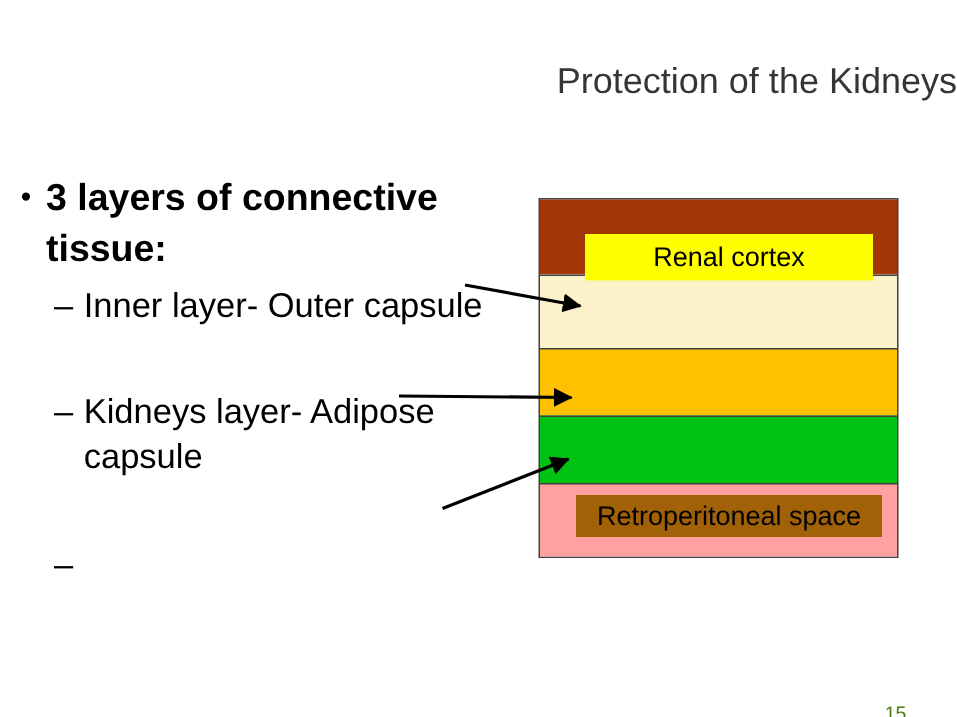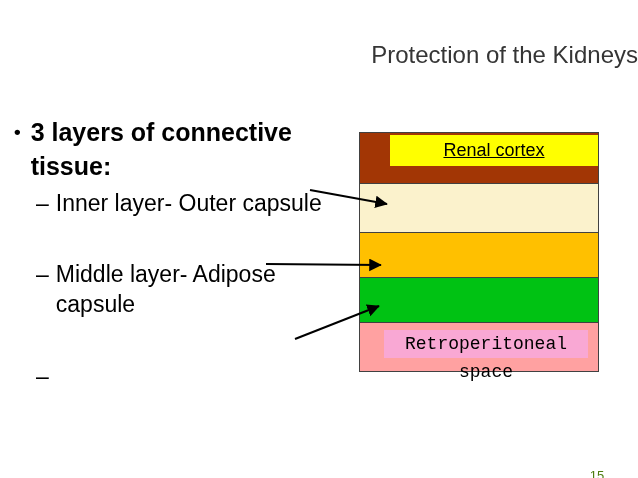--- a/index.html
+++ b/index.html
@@ -30,21 +30,21 @@
   .layer { width:100%; box-sizing:border-box; }
   .layer + .layer { border-top:1px solid #414141; }
   #layer-1 { height:50px; }
   #layer-2 { height:49px; }
   #layer-3 { height:45px; }
   #layer-4 { height:45px; }
   #layer-5 { flex:1; }
   .diag-label {
     position:absolute; text-align:center; color:#000; font-size:18px;
   }
-  #label-cortex { left:30px; top:2px; width:208px; height:31px; line-height:31px;text-decoration:underline; }
+  #label-cortex { left:30px; top:23px; width:192px; height:31px; line-height:31px; }
   #label-retro  { left:24px; top:197px; width:204px; height:28px; line-height:28px; }
   #arrows { position:absolute; left:0; top:0; pointer-events:none; }
   #page-number {
     position:absolute; left:582px; top:468px; width:30px; text-align:center;
     font-size:13px; color:#4d7c0f;
   }
 </style>
 </head>
 <body>
 
@@ -58,37 +58,37 @@
 tissue:</span>
   </div>
 
   <div id="sub-1" class="bullet-row sub-row">
     <span class="marker">–</span>
     <span class="pre">Inner layer- Outer capsule</span>
   </div>
 
   <div id="sub-2" class="bullet-row sub-row">
     <span class="marker">–</span>
-    <span class="pre">Middle layer- Adipose
+    <span class="pre">Kidneys layer- Adipose
 capsule</span>
   </div>
 
   <div id="sub-3" class="bullet-row sub-row">
     <span class="marker">–</span>
   </div>
 
   <div id="diagram">
     <div id="layer-1" class="layer" style="background-color: rgb(162, 54, 5);"></div>
     <div id="layer-2" class="layer" style="background-color: rgb(251, 242, 204);"></div>
     <div id="layer-3" class="layer" style="background-color: rgb(255, 192, 0);"></div>
     <div id="layer-4" class="layer" style="background-color: rgb(0, 194, 19);"></div>
     <div id="layer-5" class="layer" style="background-color: rgb(255, 161, 161);"></div>
 
     <div id="label-cortex" class="diag-label" style="background-color: rgb(255, 255, 0);">Renal cortex</div>
-    <div id="label-retro" class="diag-label" style="background-color: #f9a8d4; font-family: Liberation Mono, monospace;">Retroperitoneal space</div>
+    <div id="label-retro" class="diag-label" style="background-color: #a16207;">Retroperitoneal space</div>
   </div>
 
   <svg id="arrows" width="638" height="478" viewBox="0 0 638 478">
     <defs>
       <marker id="arr" markerWidth="8" markerHeight="7" refX="5.6" refY="3" orient="auto" markerUnits="strokeWidth">
         <path d="M0,0 L6,3 L0,6 Z" fill="#000000"></path>
       </marker>
     </defs>
     <line x1="310" y1="190" x2="387" y2="204" stroke="#000000" stroke-width="2.1" marker-end="url(#arr)"></line>
     <line x1="266" y1="264" x2="381" y2="265" stroke="#000000" stroke-width="2.1" marker-end="url(#arr)"></line>

